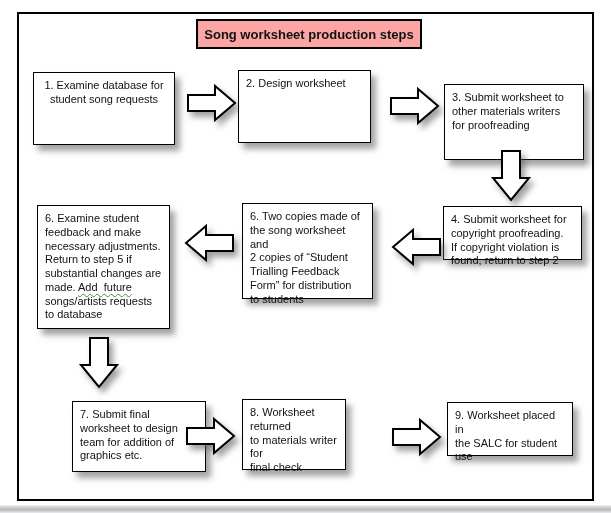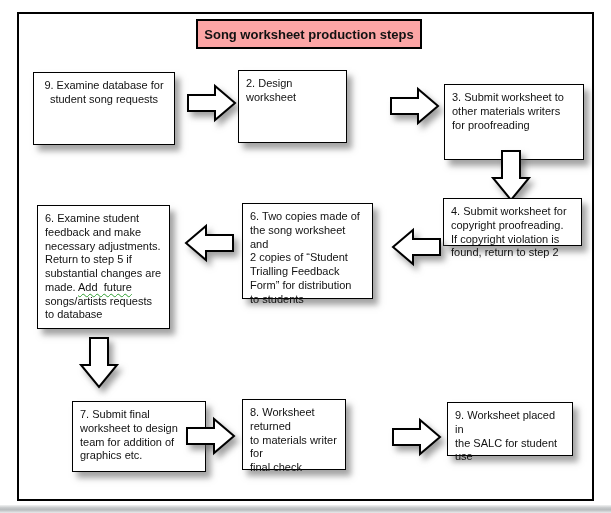--- a/index.html
+++ b/index.html
@@ -31,23 +31,23 @@
     position:absolute;
     background:#ffffff;
     border:1.5px solid #000000;
     box-shadow:5px 6px 6px rgba(90,90,90,0.55);
     box-sizing:border-box;
     font-size:11px; line-height:1.25;
     padding:6px 7px;
   }
   .box .txt { white-space:pre-line; }
   .box1 { left:33px;  top:72px;  width:142px; height:73px;  text-align:center; }
-  .box2 { left:238px; top:70px;  width:109px; height:73px; }
+  .box2 { left:238px; top:70px;  width:133px; height:73px; }
   .box3 { left:444px; top:72px;  width:140px; height:76px;margin-top:12px; }
-  .box4 { left:443px; top:198px; width:139px; height:48px; }
+  .box4 { left:443px; top:206px; width:139px; height:54px; }
   .box5 { left:242px; top:203px; width:131px; height:96px; }
   .box6 { left:37px;  top:205px; width:133px; height:124px; }
   .box7 { left:34px;  top:401px; width:134px; height:71px;margin-left:38px; }
   .box8 { left:242px; top:399px; width:104px; height:71px; }
   .box9 { left:447px; top:402px; width:126px; height:54px; }
   .arrow { position:absolute; }
   .arrow svg { display:block; filter:drop-shadow(4px 5px 3px rgba(95,95,95,0.6)); }
   .a12 { left:187px; top:83px; }
   .a23 { left:390px; top:86px; }
   .a34 { left:490px; top:150px; }
@@ -71,21 +71,21 @@
 </head>
 <body>
 
 <div class="frame"></div>
 
 <div class="titlebox">
   <span>Song worksheet production steps</span>
 </div>
 
 <div class="box box1">
-  <span class="txt">9. Examine database for
+  <span class="txt">1. Examine database for
 student song requests</span>
 </div>
 
 <div class="arrow a12">
   <svg width="50" height="40" viewBox="0 0 50 40">
     <polygon points="1,12 28,12 28,3 48,20 28,37 28,28 1,28" fill="#ffffff" stroke="#000000" stroke-width="2" stroke-linejoin="miter"></polygon>
   </svg>
 </div>
 
 <div class="box box2">

